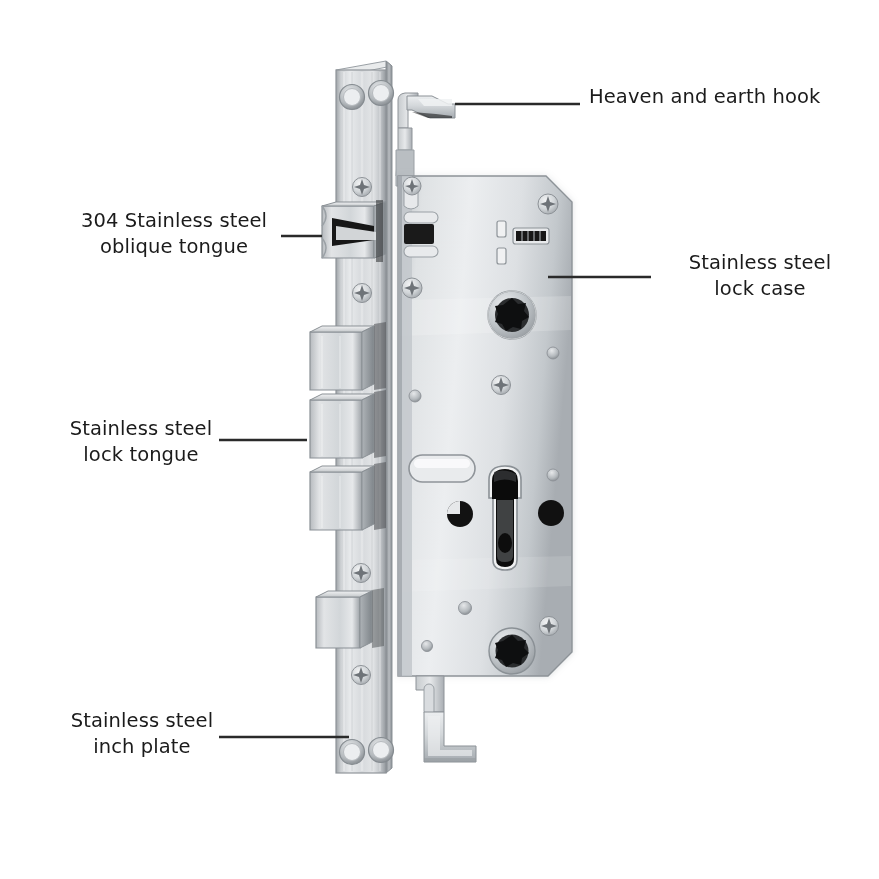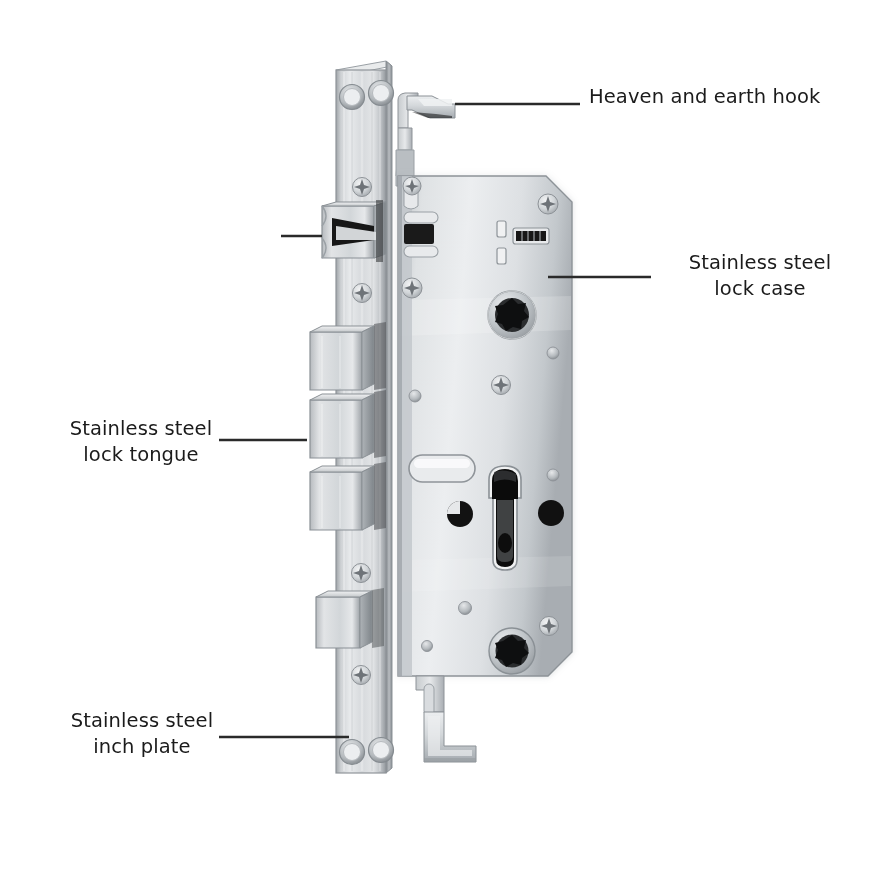--- a/index.html
+++ b/index.html
@@ -351,20 +351,22 @@
       <line x1="455" y1="104" x2="580" y2="104"></line>
       <line x1="281" y1="236" x2="322" y2="236"></line>
       <line x1="548" y1="277" x2="651" y2="277"></line>
       <line x1="219" y1="440" x2="307" y2="440"></line>
       <line x1="219" y1="737" x2="349" y2="737"></line>
     </g>
   </svg>
 
   <div class="callout right" id="cal-heaven">Heaven and earth hook</div>
 
+  <div class="callout left" id="cal-oblique">304 Stainless steel
+oblique tongue</div>
 
   <div class="callout right" id="cal-lockcase">Stainless steel
 lock case</div>
 
   <div class="callout left" id="cal-locktongue">Stainless steel
 lock tongue</div>
 
   <div class="callout left" id="cal-inchplate">Stainless steel
 inch plate</div>
 

